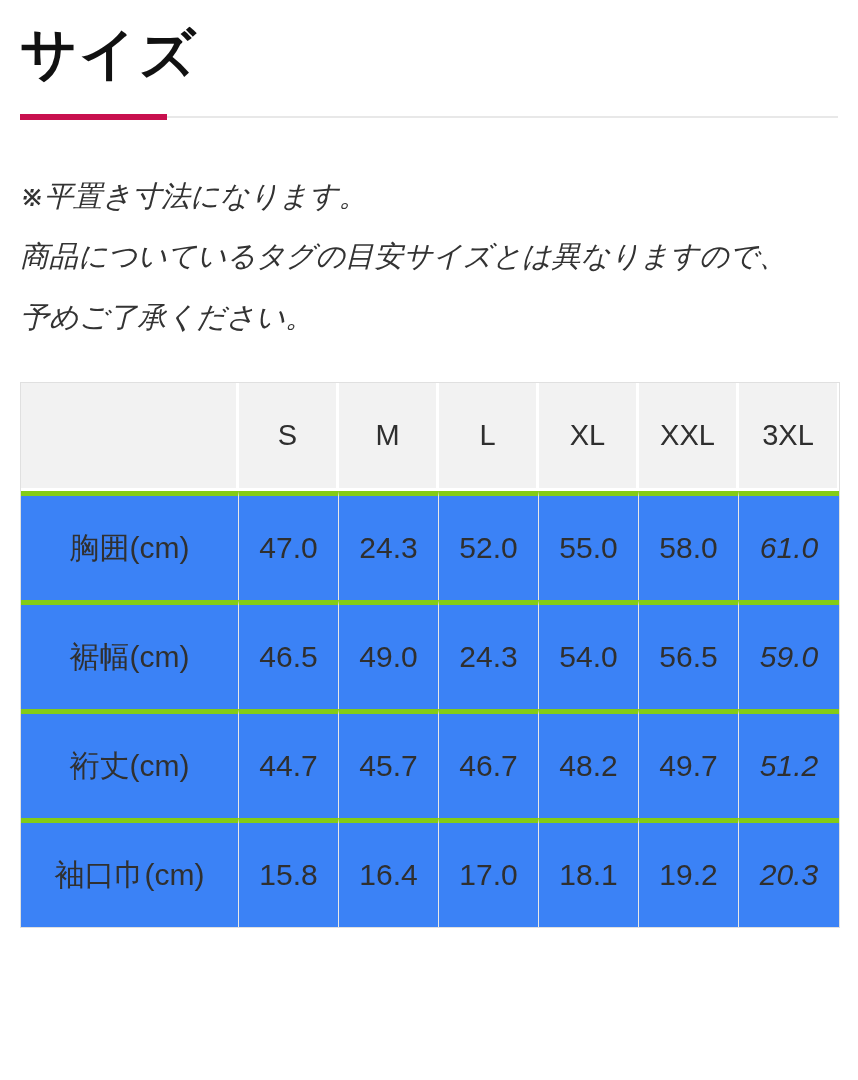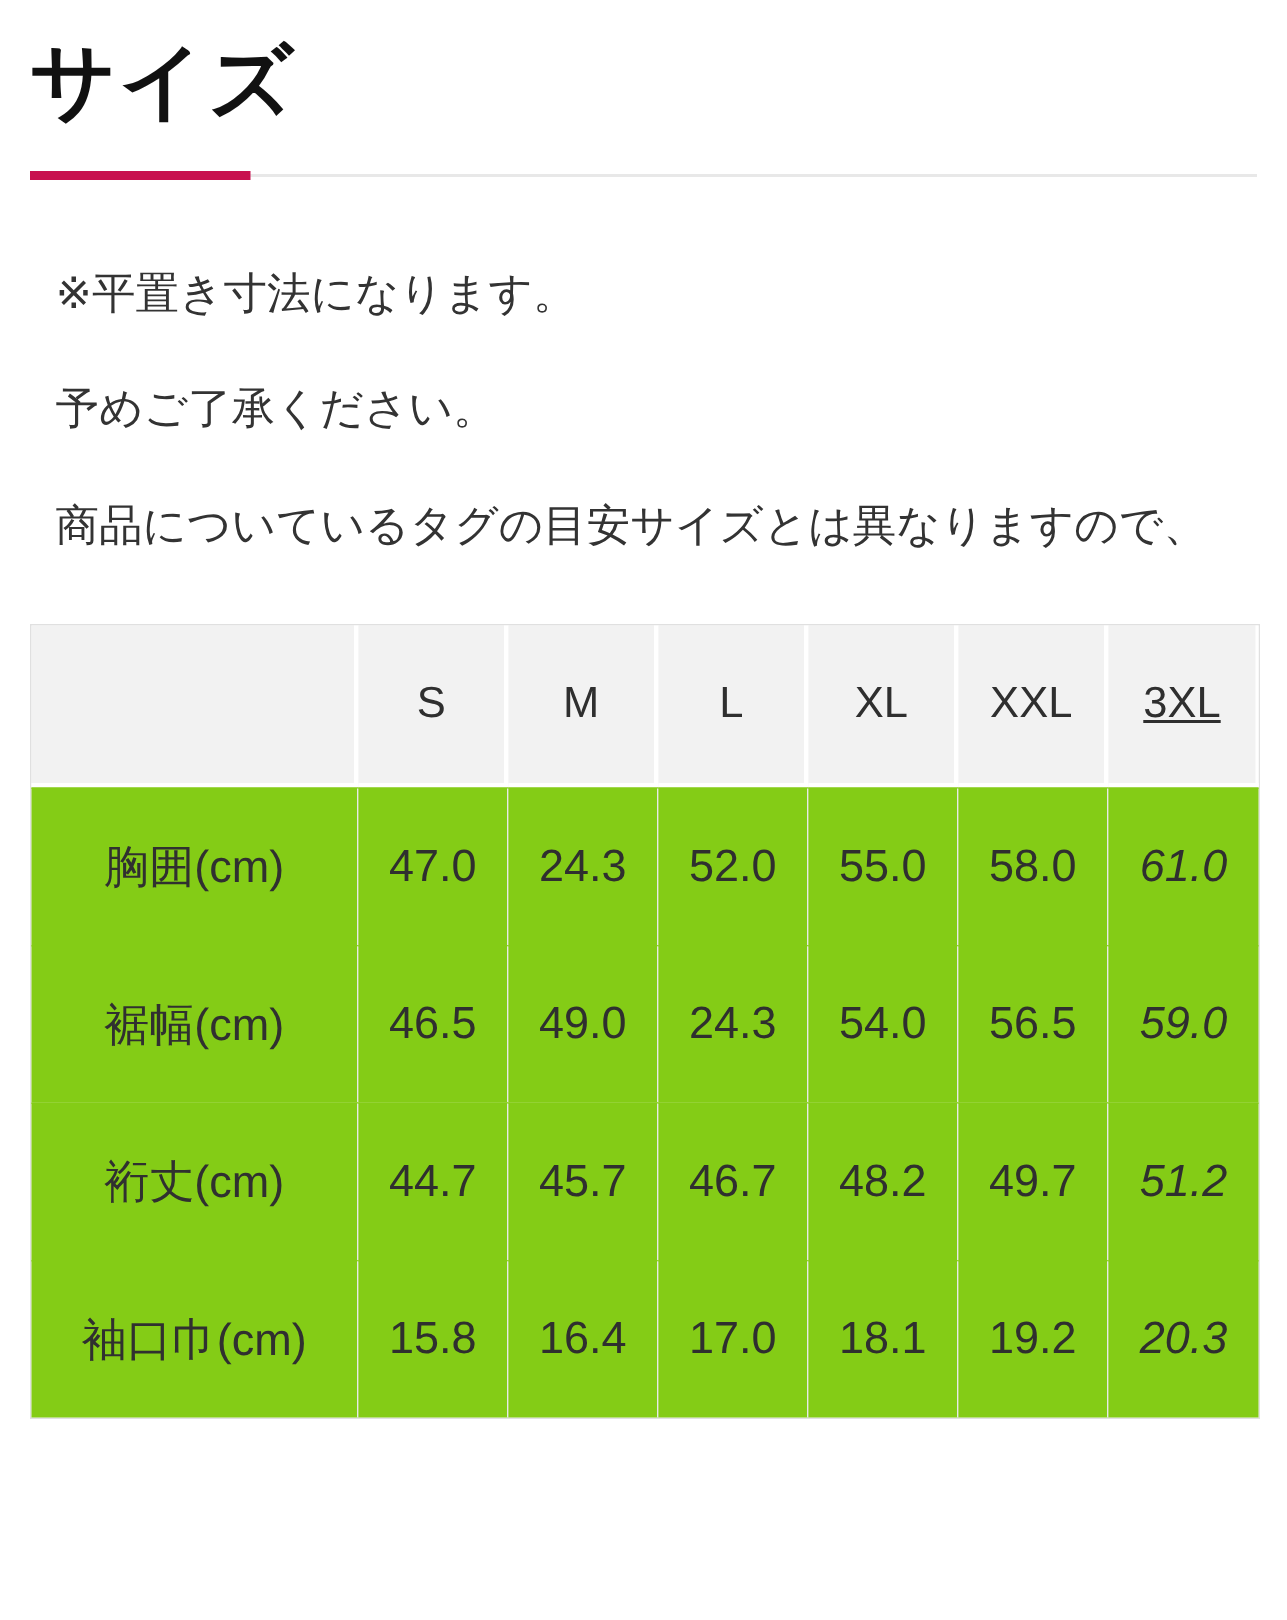--- a/index.html
+++ b/index.html
@@ -42,21 +42,22 @@
     height: 6px;
     background: #c8104e; 
   }
   .disclaimer {
     margin-top: 46px;
     font-size: 29px;
     line-height: 2.1;
     color: #333333;
   }
   .disclaimer p {
-    margin: 17px;
+    margin: 0;
+    font-style: italic;
   }
   .size-table {
     margin-top: 34px;
     width: 818px;
     table-layout: fixed;
     border-collapse: separate;
     border-spacing: 0;
     border: 1px solid #e0e0e0;
     font-size: 30px;
     color: #2f2f2f;
@@ -66,25 +67,24 @@
     background: #f2f2f2;
     border-right: 3px solid #ffffff;
     border-bottom: 3px solid #ffffff;
     font-weight: 400;
     font-size: 29px;
     height: 105px;
     padding: 0;
   }
   .size-table th:last-child {
     border-right-width: 2px;
-    text-decoration: underline;
   }
   .size-table td {
-    background: #84cc16;
-    border-top: 1px solid #84cc16;
+    background: #3b82f6;
+    border-top: 5px solid #84cc16;
     border-right: 1px solid #e8e8e8;
     height: 104px;
     padding: 0;
   }
   .size-table td:last-child {
     border-right: none;
     font-style: italic;
   }
   .size-table td.row-label {
     color: #303030;
@@ -97,22 +97,22 @@
 
   <h1 class="page-title">サイズ</h1>
 
   <div class="title-divider">
     <div class="divider-track" style="background: rgb(232, 232, 232);"></div>
     <div class="divider-accent" style="background: rgb(200, 16, 78);"></div>
   </div>
 
   <div class="disclaimer">
     <p>※平置き寸法になります。</p>
+    <p>商品についているタグの目安サイズとは異なりますので、</p>
     <p>予めご了承ください。</p>
-    <p>商品についているタグの目安サイズとは異なりますので、</p>
   </div>
 
   <table class="size-table">
     <colgroup>
       <col style="width:218px">
       <col style="width:100px">
         <col style="width:100px">
         <col style="width:100px">
       <col style="width:100px">
         <col style="width:100px">

